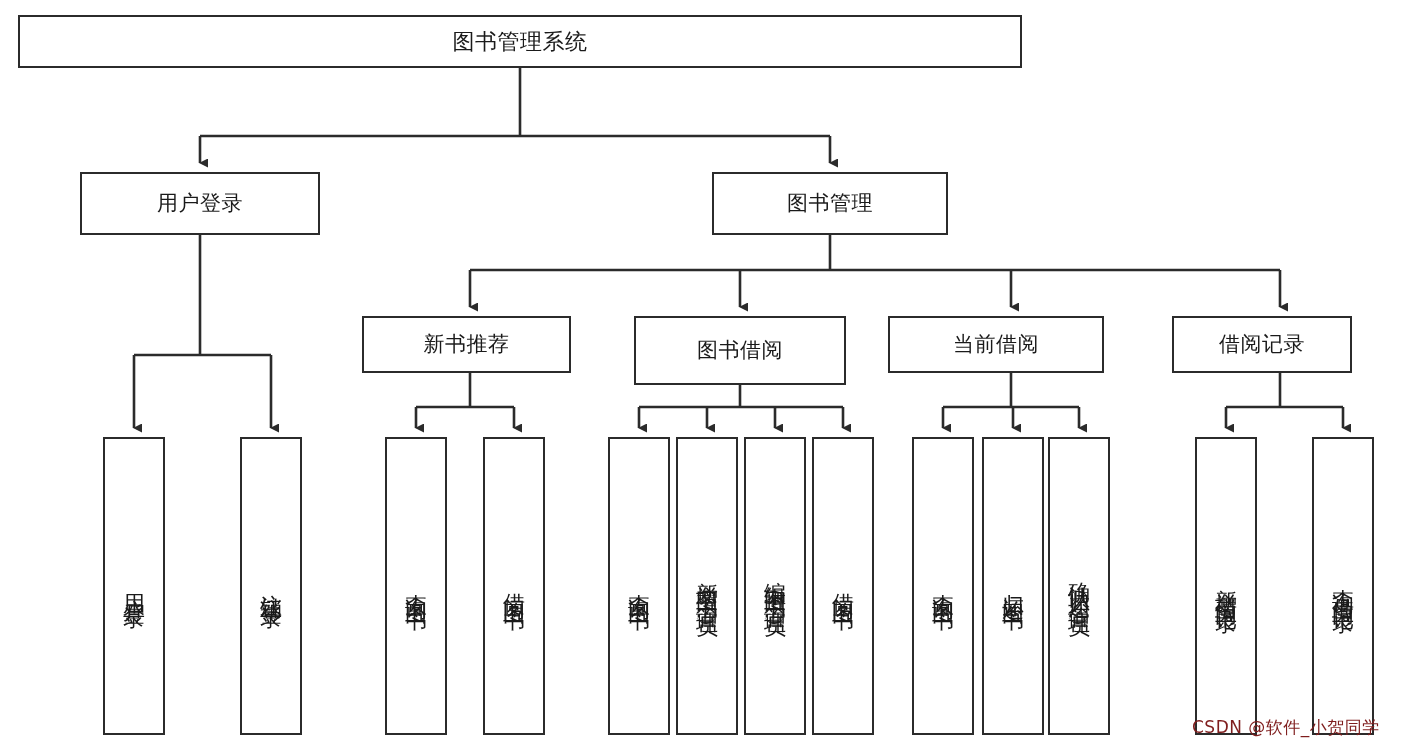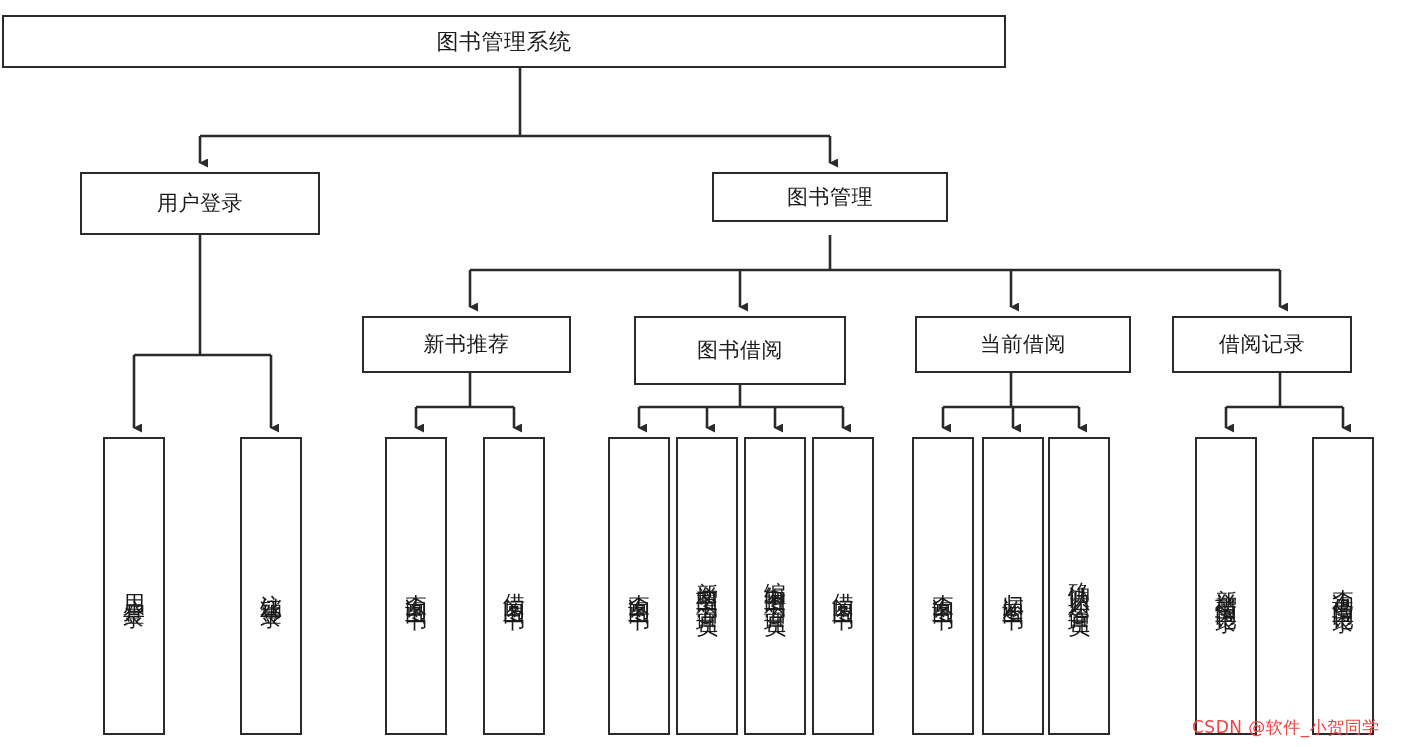--- a/index.html
+++ b/index.html
@@ -62,21 +62,21 @@
     text-orientation: upright;
     font-size: 22px;
     line-height: 1.0;
     letter-spacing: 5px;
     white-space: nowrap;
     text-align: center;
   }
   .watermark {
     position: absolute;
     font-size: 17px;
-    color: #ef4444;
+    color: #7f1d1d;
     white-space: nowrap;
     letter-spacing: 0.5px;
     font-family: "DejaVu Sans", "Liberation Sans", sans-serif;
   }
 </style>
 </head>
 <body>
 
 <div id="diagram-canvas">
 
@@ -117,36 +117,36 @@
         <path d="M1013,407 L1013,428" marker-end="url(#arrowhead)"></path>
         <path d="M1079,407 L1079,428" marker-end="url(#arrowhead)"></path>
         <path d="M1280,373 L1280,407"></path>
         <path d="M1226,407 L1343,407"></path>
         <path d="M1226,407 L1226,428" marker-end="url(#arrowhead)"></path>
         <path d="M1343,407 L1343,428" marker-end="url(#arrowhead)"></path>
       </g>
   </svg>
 
   <div id="nodes-group">
-      <div class="node horiz root" style="left: 2px; top: 15px; width: 1004px; height: 53px;">
+      <div class="node horiz root" style="left: 18px; top: 15px; width: 1004px; height: 53px;">
         <span class="node-label">图书管理系统</span>
       </div>
       <div class="node horiz" style="left: 80px; top: 172px; width: 240px; height: 63px;">
         <span class="node-label">用户登录</span>
       </div>
-      <div class="node horiz" style="left: 712px; top: 172px; width: 236px; height: 50px;">
+      <div class="node horiz" style="left: 712px; top: 172px; width: 236px; height: 63px;">
         <span class="node-label">图书管理</span>
       </div>
       <div class="node horiz" style="left: 362px; top: 316px; width: 209px; height: 57px;">
         <span class="node-label">新书推荐</span>
       </div>
       <div class="node horiz" style="left: 634px; top: 316px; width: 212px; height: 69px;">
         <span class="node-label">图书借阅</span>
       </div>
-      <div class="node horiz" style="left: 915px; top: 316px; width: 216px; height: 57px; justify-content: center;">
+      <div class="node horiz" style="left: 888px; top: 316px; width: 216px; height: 57px; justify-content: center;">
         <span class="node-label">当前借阅</span>
       </div>
       <div class="node horiz" style="left: 1172px; top: 316px; width: 180px; height: 57px;">
         <span class="node-label">借阅记录</span>
       </div>
       <div class="node vert" style="left: 103px; top: 437px; width: 62px; height: 298px;">
         <span class="node-label">用户登录</span>
       </div>
       <div class="node vert" style="left: 240px; top: 437px; width: 62px; height: 298px;">
         <span class="node-label">注销登录</span>

